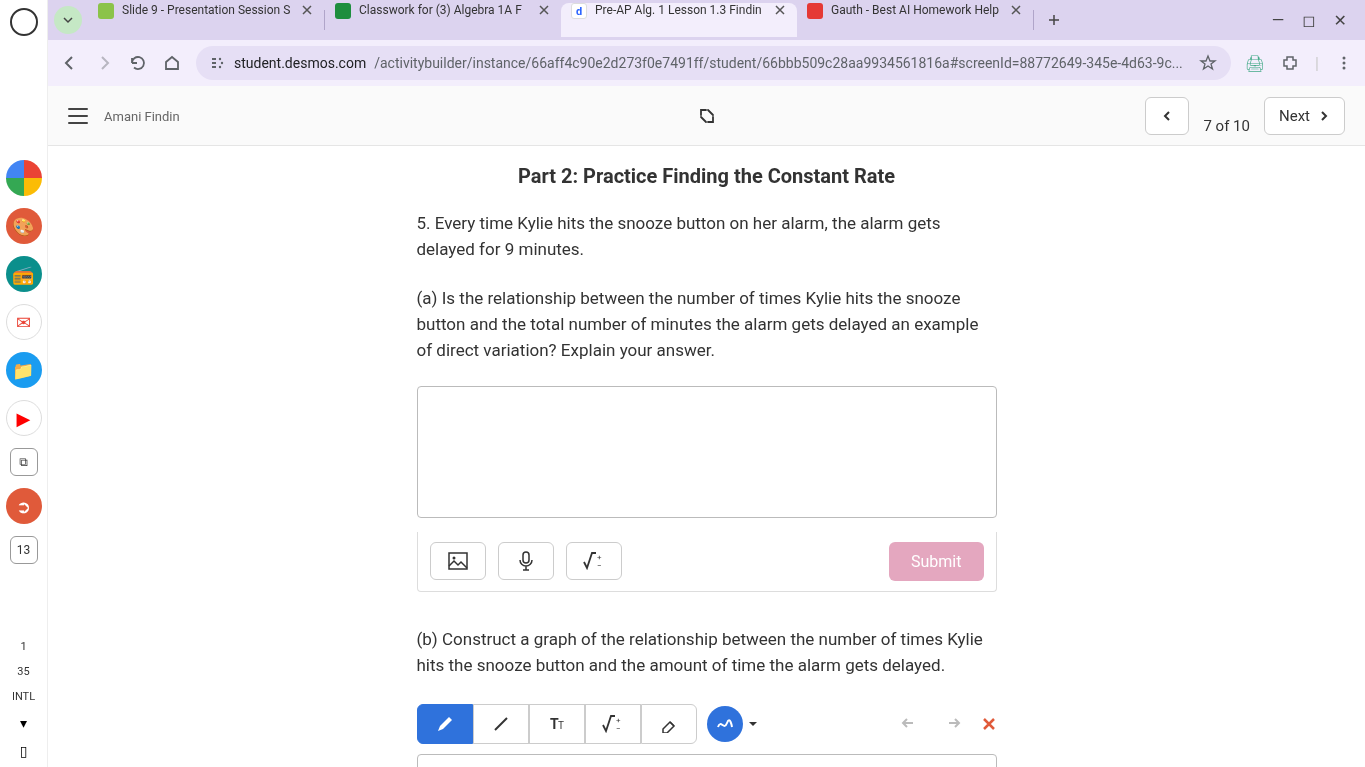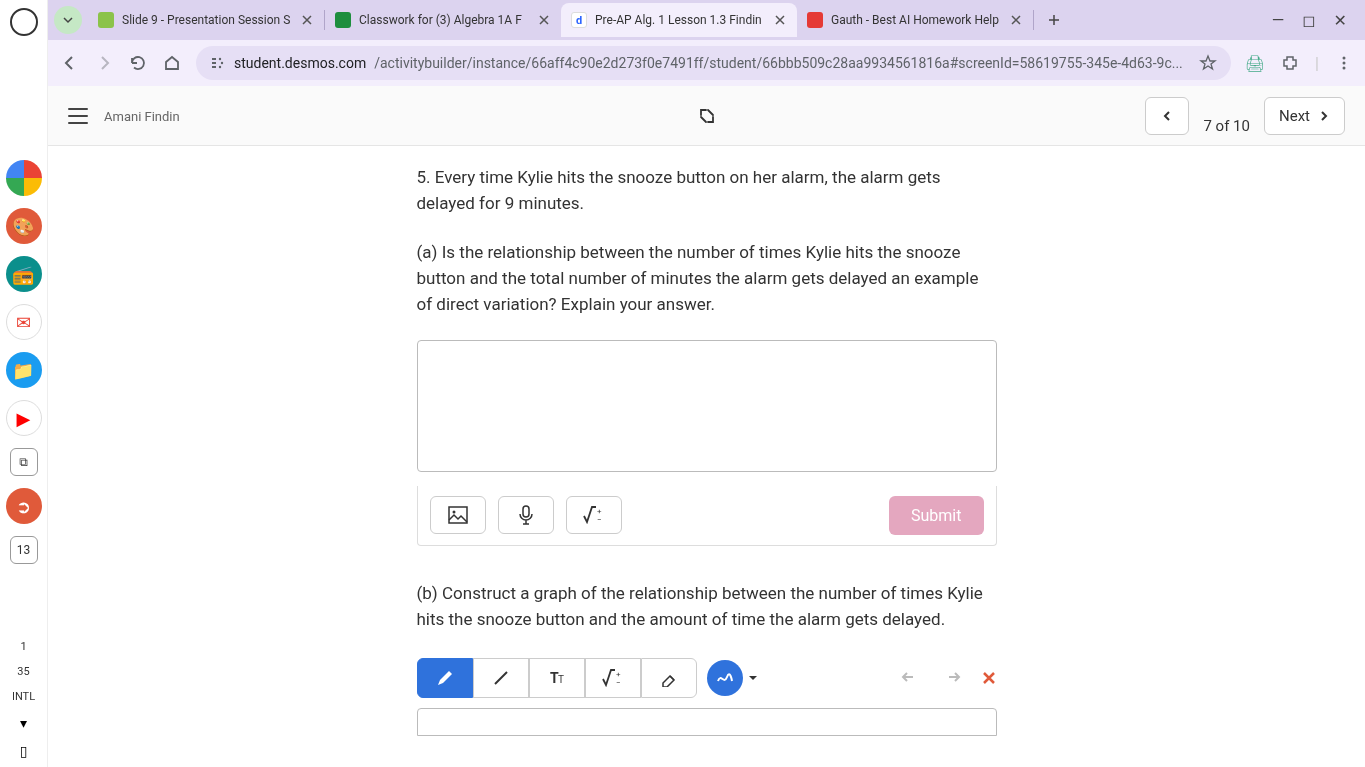--- a/index.html
+++ b/index.html
@@ -12,21 +12,21 @@
 .os-icon { width: 36px; height: 36px; border-radius: 50%; display: flex; align-items: center; justify-content: center; font-size: 18px; color: #fff; }
 .os-square { width: 28px; height: 28px; border-radius: 6px; border: 1px solid #999; display:flex;align-items:center;justify-content:center;font-size:12px;color:#333; }
 .os-text { font-size: 11px; color: #333; text-align: center; }
 
 
 .main-col { flex: 1; display: flex; flex-direction: column; height: 100%; }
 
 
 .tab-strip { height: 40px; background: #dcd3ef; display: flex; align-items: center; padding: 0 6px; gap: 0; }
 .tab-drop { width: 28px; height: 28px; border-radius: 50%; background: #c5e8c5; display: flex; align-items: center; justify-content: center; margin-right: 6px; }
-.tab { flex: 0 0 236px; height: 34px; display: flex; align-items: center; padding: 0 10px; gap: 8px; border-radius: 8px 8px 0 0; font-size: 12px; color: #333; cursor: pointer; position: relative; }
+.tab { flex: 0 0 236px; height: 34px; display: flex; padding: 0 10px; gap: 8px; border-radius: 8px 8px 0 0; font-size: 12px; color: #333; cursor: pointer; position: relative; }
 .tab.active { background: #f3eefc; }
 .tab .favicon { width: 16px; height: 16px; border-radius: 3px; flex-shrink: 0; }
 .tab .title { flex: 1; white-space: nowrap; overflow: hidden; text-overflow: ellipsis; }
 .tab .close { width: 14px; height: 14px; color: #555; flex-shrink: 0; }
 .tab-sep { width: 1px; height: 20px; background: #b0a5c9; }
 .tab-add { width: 28px; height: 28px; display: flex; align-items: center; justify-content: center; color: #444; cursor: pointer; margin-left: 6px; }
 .win-controls { margin-left: auto; display: flex; gap: 18px; padding-right: 12px; color: #444; }
 
 
 .url-bar { height: 46px; background: #f3eefc; display: flex; align-items: center; padding: 0 12px; gap: 14px; }
@@ -172,21 +172,21 @@
     <div class="url-field">
       <svg width="16" height="16" viewBox="0 0 16 16">
           <rect x="2" y="3" width="4" height="2" fill="#5f6368"></rect>
           <rect x="2" y="7" width="4" height="2" fill="#5f6368"></rect>
           <rect x="2" y="11" width="4" height="2" fill="#5f6368"></rect>
           <circle cx="10" cy="4" r="1.2" fill="#5f6368"></circle>
           <circle cx="12" cy="8" r="1.2" fill="#5f6368"></circle>
           <circle cx="10" cy="12" r="1.2" fill="#5f6368"></circle>
         </svg>
       <span class="url-dark">student.desmos.com</span>
-        <span class="url-light">/activitybuilder/instance/66aff4c90e2d273f0e7491ff/student/66bbb509c28aa9934561816a#screenId=58619755-345e-4d63-9c...</span>
+        <span class="url-light">/activitybuilder/instance/66aff4c90e2d273f0e7491ff/student/66bbb509c28aa9934561816a#screenId=88772649-345e-4d63-9c...</span>
       <svg class="url-star" width="18" height="18" viewBox="0 0 18 18">
           <path d="M9 2l2 5h5l-4 3 1.5 5L9 12l-4.5 3L6 10 2 7h5z" stroke="currentColor" stroke-width="1.3" fill="none"></path>
         </svg>
     </div>
     <div class="ext-icons">
       <span style="color:#4a8">🖨</span>
       <svg width="18" height="18" viewBox="0 0 18 18">
           <path d="M6 3h6v3h3v6h-3v3H6v-3H3V6h3z" stroke="currentColor" stroke-width="1.5" fill="none"></path>
         </svg>
       <span style="color:#ccc">|</span>
@@ -223,20 +223,21 @@
         <span>Next</span>
         <svg width="12" height="12" viewBox="0 0 12 12">
             <path d="M4 2l4 4-4 4" stroke="#333" stroke-width="2" fill="none"></path>
           </svg>
       </button>
     </div>
   </div>
 
   <div class="content">
     <div class="content-inner">
+      <h2 class="part-title">Part 2: Practice Finding the Constant Rate</h2>
       <p class="question-text">5. Every time Kylie hits the snooze button on her alarm, the alarm gets delayed for 9 minutes.</p>
       <p class="question-text">(a) Is the relationship between the number of times Kylie hits the snooze button and the total number of minutes the alarm gets delayed an example of direct variation? Explain your answer.</p>
 
       <div class="answer-box"></div>
       <div class="answer-toolbar">
         <div class="tool-btn">
           <svg width="20" height="18" viewBox="0 0 20 18">
               <rect x="1" y="1" width="18" height="16" stroke="#333" stroke-width="1.5" fill="none"></rect>
               <circle cx="6" cy="6" r="1.5" fill="#333"></circle>
               <path d="M1 14l5-5 4 4 3-3 6 6" stroke="#333" stroke-width="1.5" fill="none"></path>

